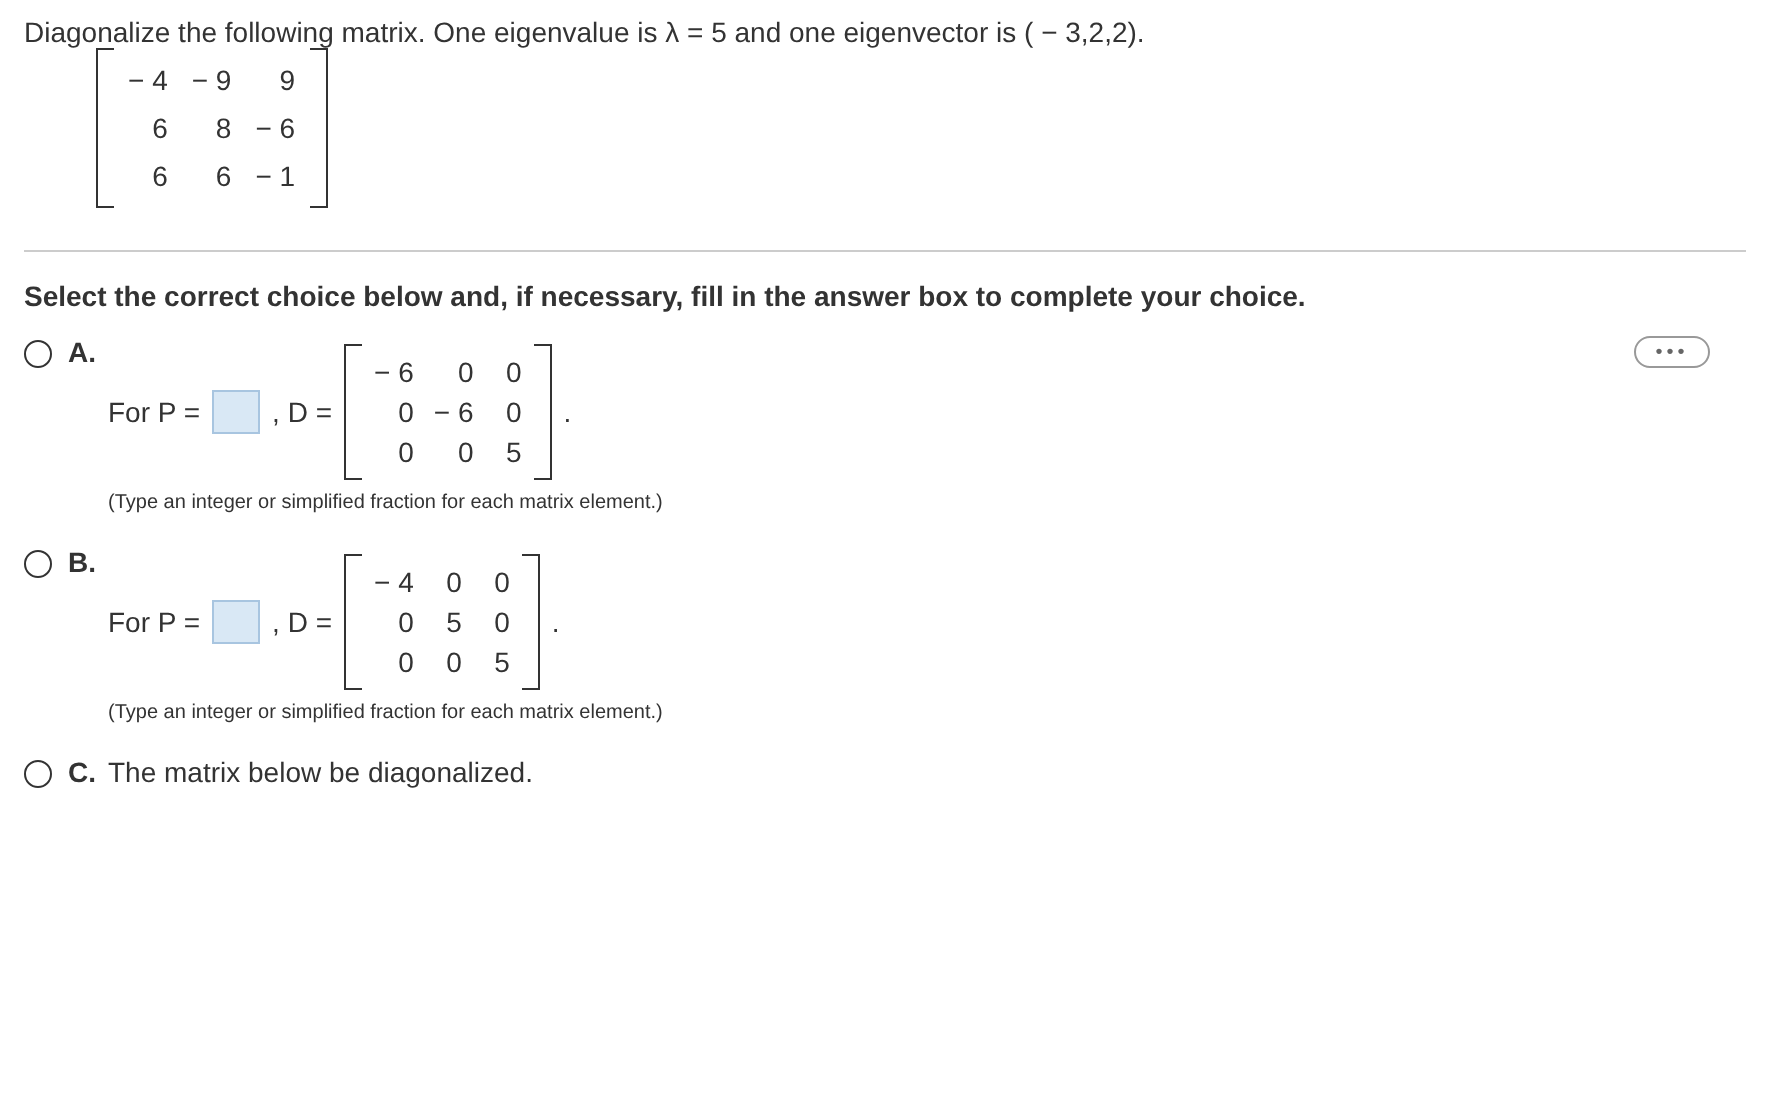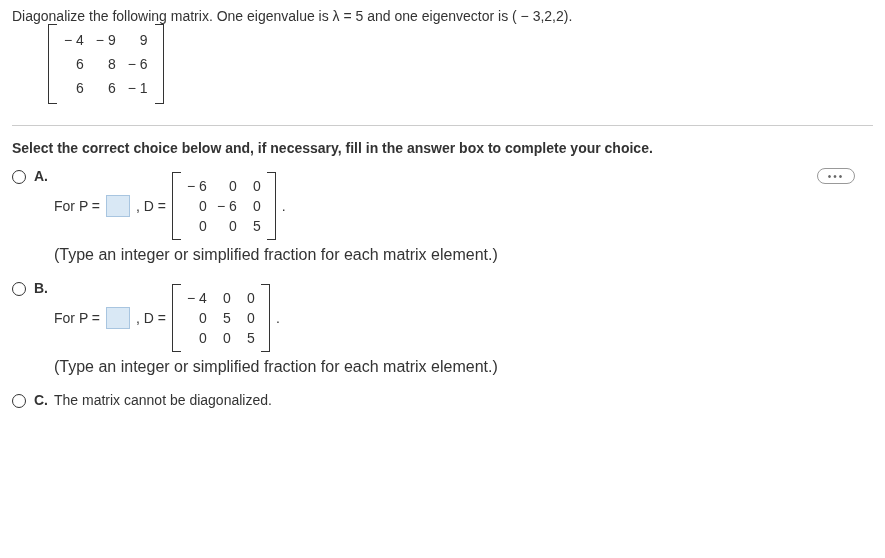--- a/index.html
+++ b/index.html
@@ -68,21 +68,21 @@
       align-items: center;
       gap: 6px;
       margin: 4px 0 6px 0;
     }
     .input-box {
       display: inline-block;
       width: 24px; height: 22px;
       background: #d9e8f5;
       border: 1px solid #a8c5e0;
     }
-    .hint { font-size: 16px; margin-left: 0; margin-bottom: 10px; }
+    .hint { font-size: 10px; margin-left: 0; margin-bottom: 10px; }
     .ellipsis-btn {
       position: absolute;
       right: 30px;
       top: 168px;
       width: 38px; height: 16px;
       border: 1px solid #999;
       border-radius: 8px;
       display: flex;
       align-items: center;
       justify-content: center;
@@ -194,15 +194,15 @@
       <span>.</span>
     </div>
     <div class="hint">(Type an integer or simplified fraction for each matrix element.)</div>
   </div>
 </div>
 
 <div class="choice-row">
   <div class="radio"></div>
   <div class="choice-label">C.</div>
   <div class="choice-body">
-    <span>The matrix cannot be diagonalized.</span>
+    <span>The matrix below be diagonalized.</span>
   </div>
 </div>
 
 </body></html>

